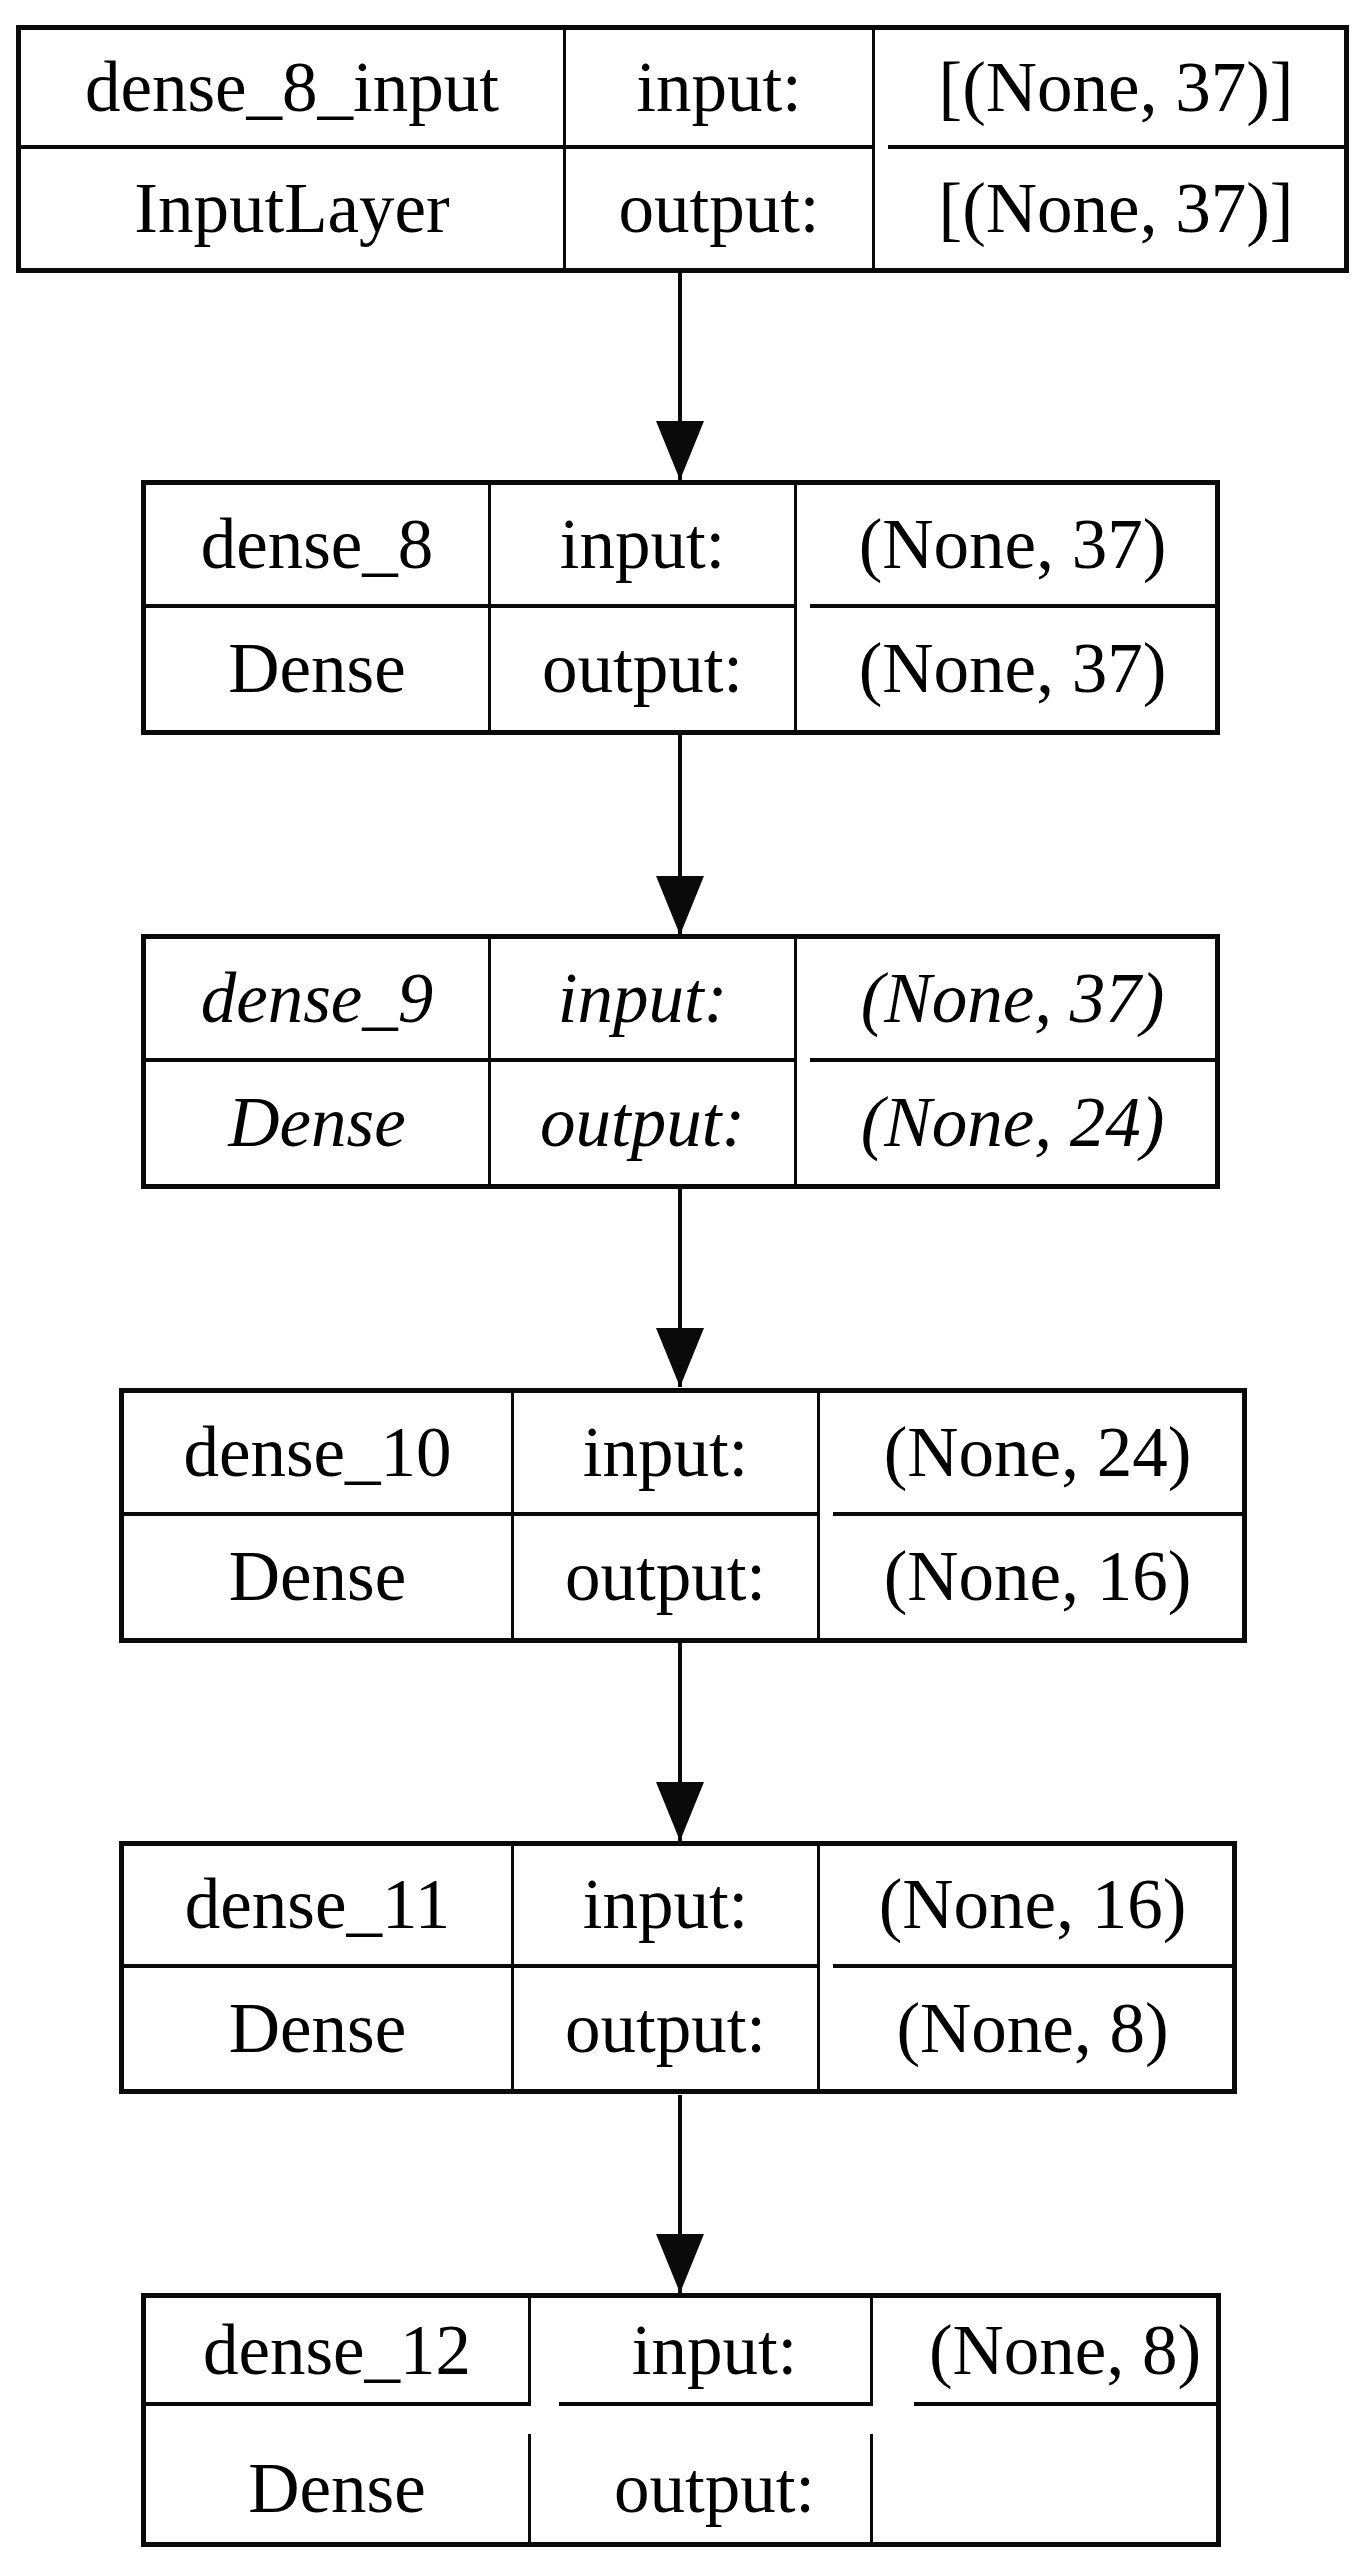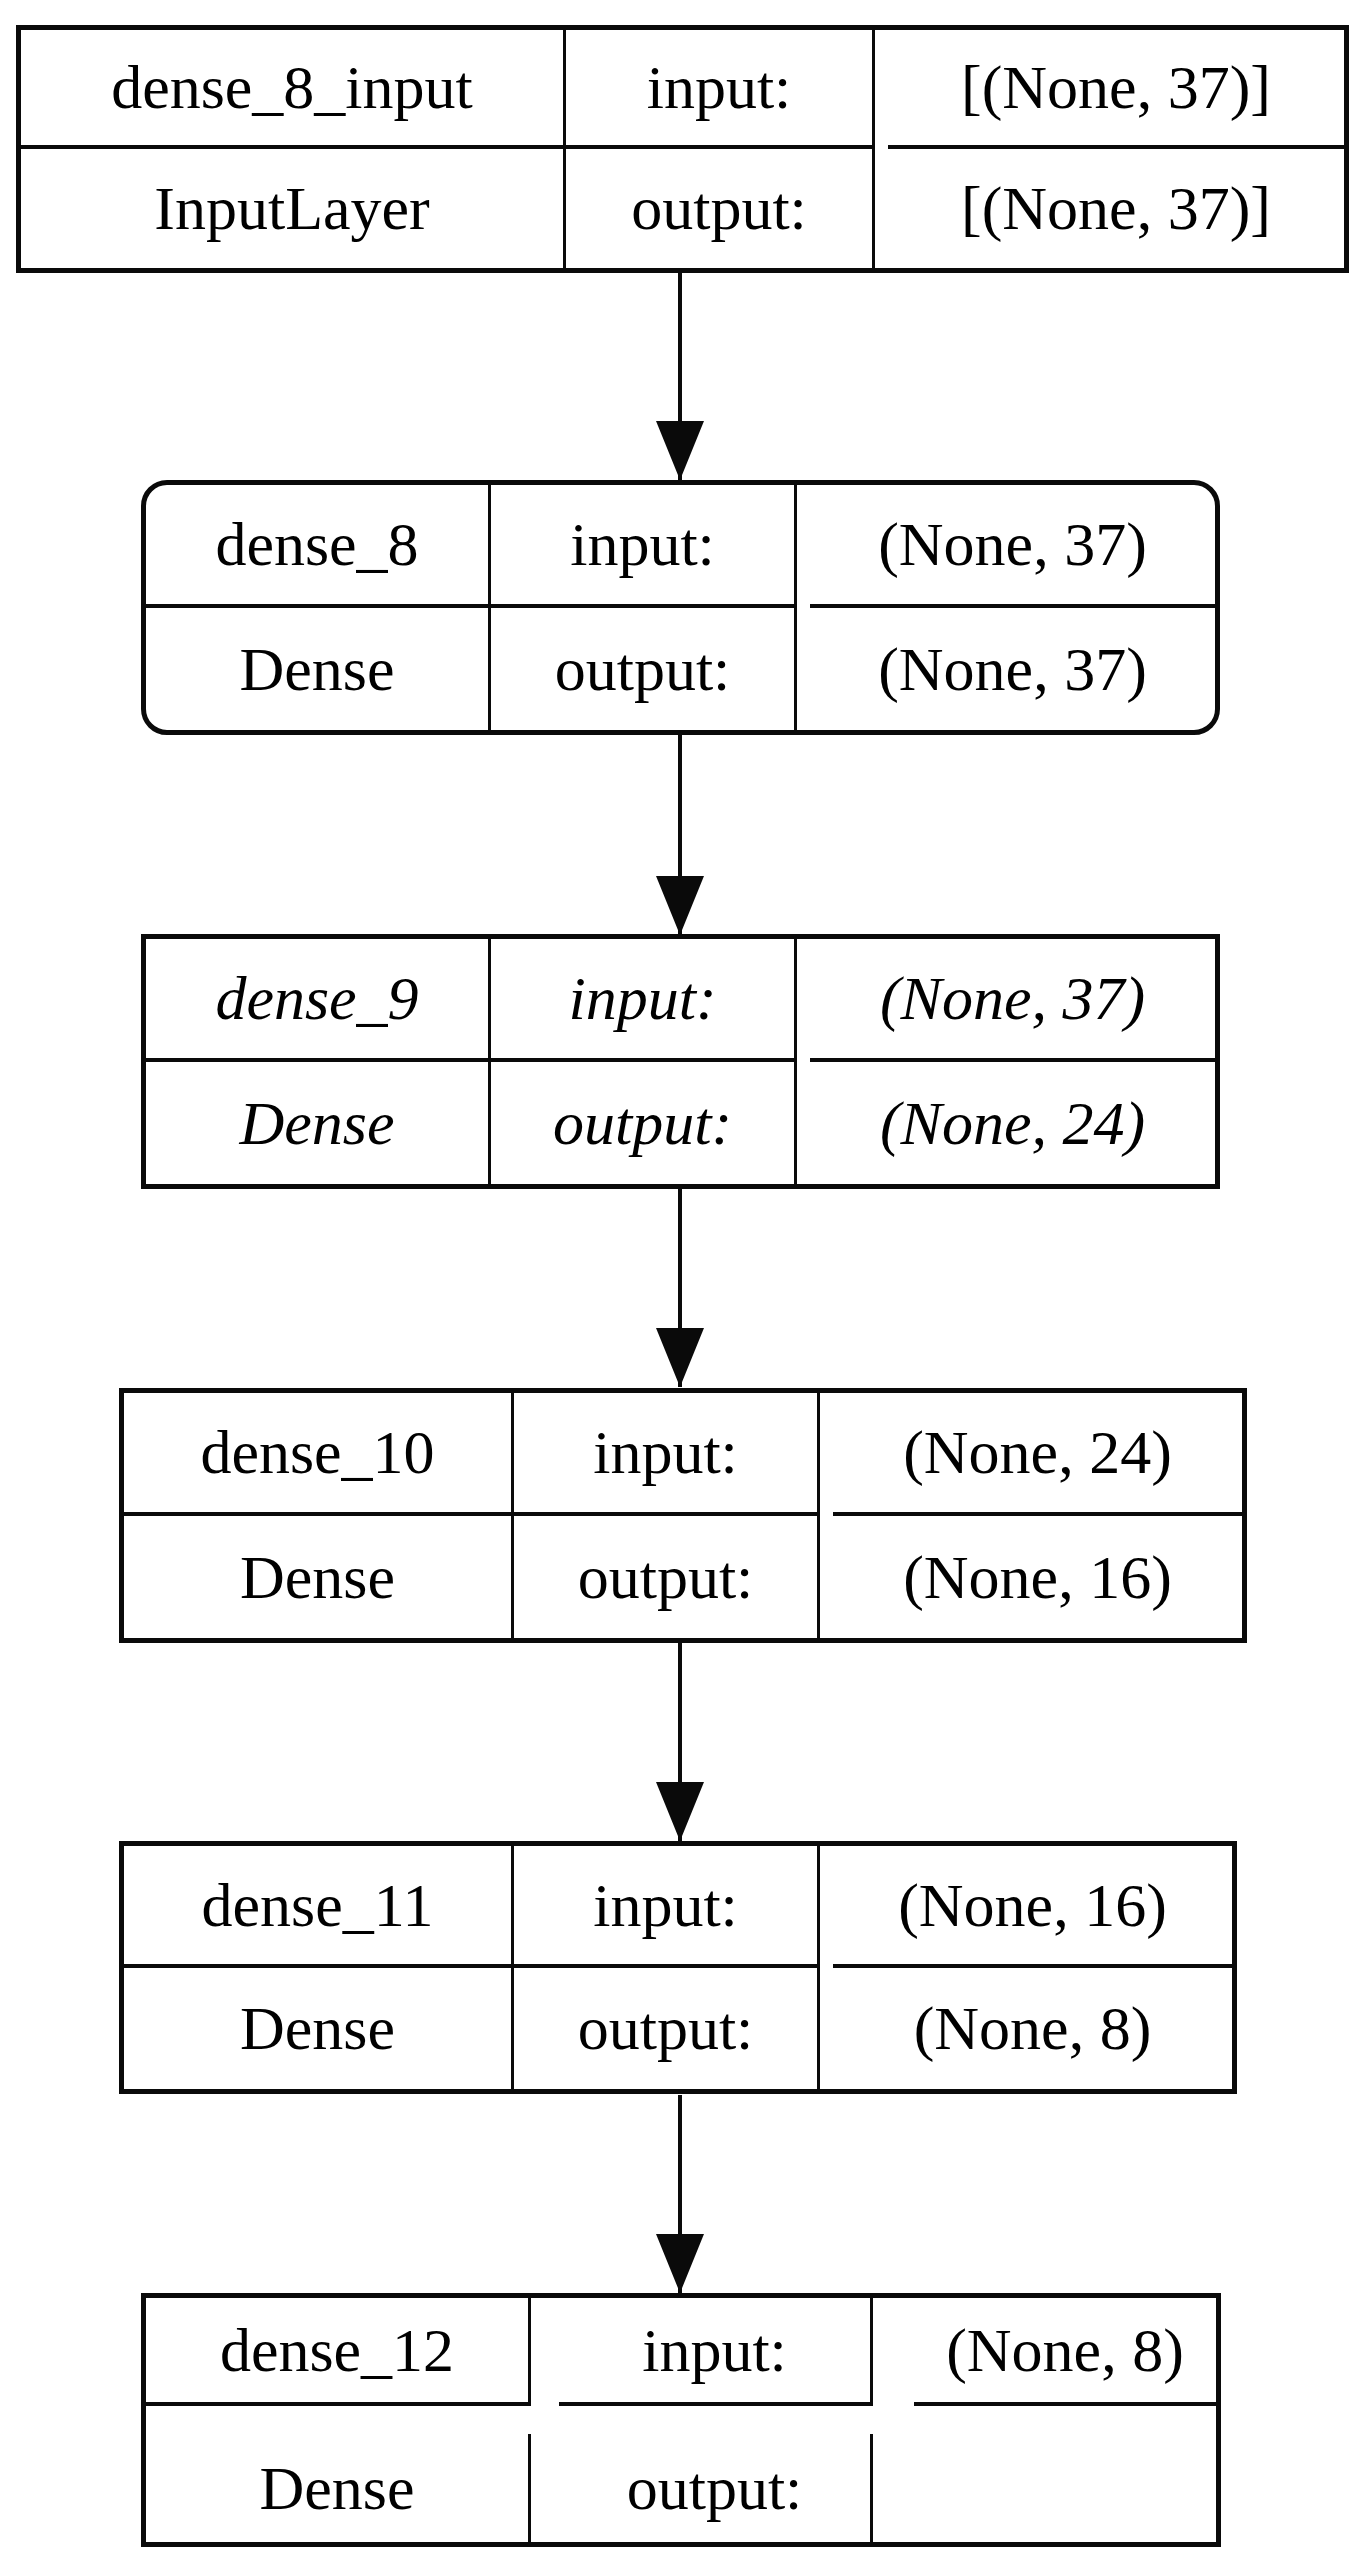--- a/index.html
+++ b/index.html
@@ -21,21 +21,21 @@
     display: grid;
     grid-template-rows: 1fr 1fr;
     border: 5px solid #0a0a0a;
     background: #ffffff;
     box-sizing: border-box;
   }
   .cell {
     display: flex;
     align-items: center;
     justify-content: center;
-    font-size: 62px;
+    font-size: 71px;
     line-height: 1;
     white-space: nowrap;
     border-right: 3.6px solid #0a0a0a;
     border-bottom: 4.3px solid #0a0a0a;
     padding: 0 0;
     box-sizing: border-box;
   }
   .cell.last-col { border-right: none; margin-left: 13px; }
   .cell.bottom-row { border-bottom: none; }
   .edge {
@@ -73,21 +73,21 @@
     <div class="cell bottom-row">InputLayer</div>
     <div class="cell bottom-row">output:</div>
     <div class="cell last-col bottom-row">[(None, 37)]</div>
   </div>
 
   <div class="edge" style="left:656px; top:273px; height:207px;">
     <div class="edge-line"></div>
     <div class="edge-arrowhead"></div>
   </div>
 
-  <div class="node" style="left:141px; top:480px; width:1079px; height:255px; grid-template-columns:345px 306px 1fr;border-radius:26px;">
+  <div class="node" style="left:141px; top:480px; width:1079px; height:255px; grid-template-columns:345px 306px 1fr;">
     <div class="cell">dense_8</div>
     <div class="cell">input:</div>
     <div class="cell last-col">(None, 37)</div>
     <div class="cell bottom-row">Dense</div>
     <div class="cell bottom-row">output:</div>
     <div class="cell last-col bottom-row">(None, 37)</div>
   </div>
 
   <div class="edge" style="left:656px; top:735px; height:200px;">
     <div class="edge-line"></div>

